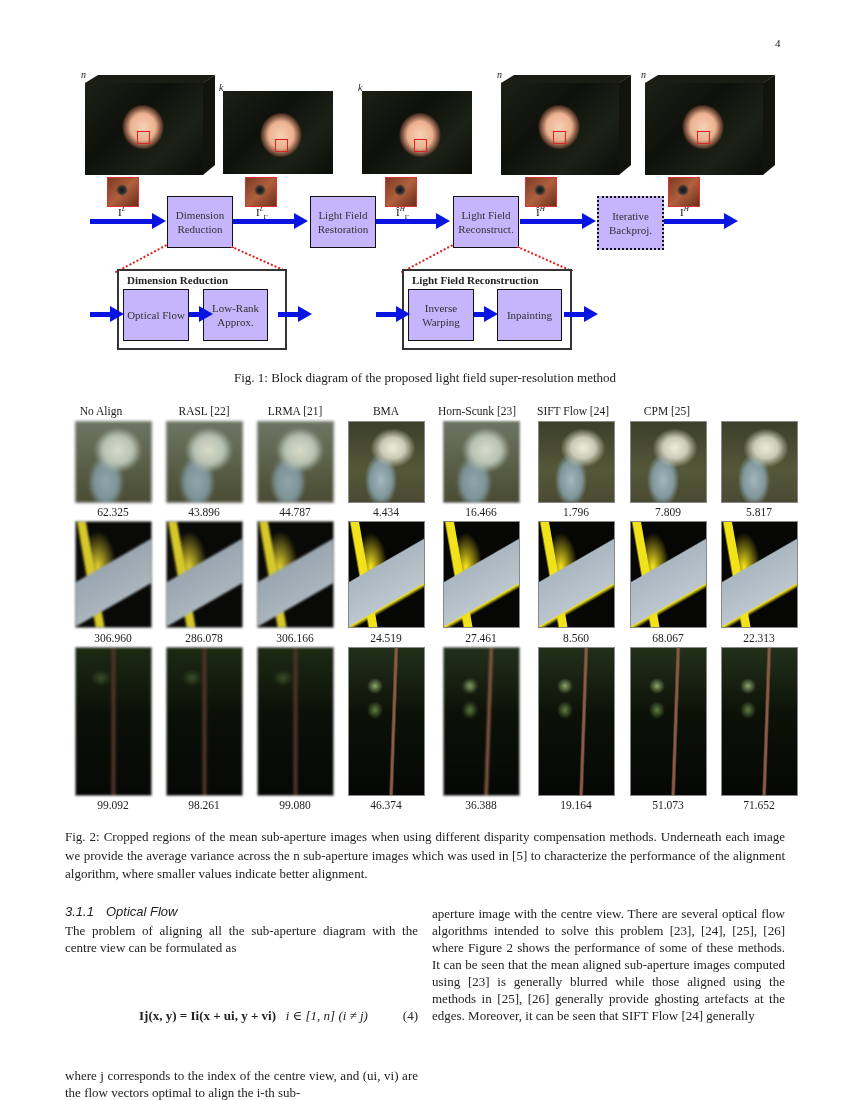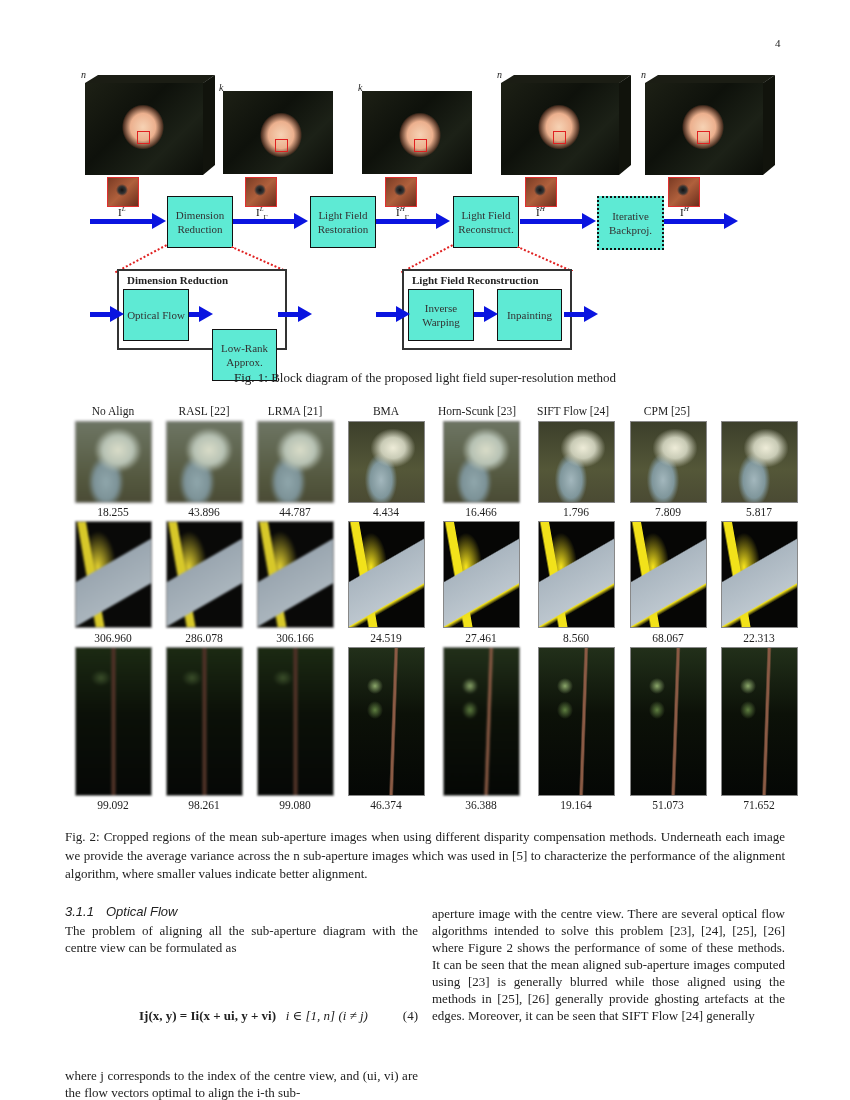--- a/index.html
+++ b/index.html
@@ -16,21 +16,21 @@
   .cube .front::after { content:""; position:absolute; left:52px; top:48px; width:11px; height:11px; border:1px solid #e02020; }
   .cube .top { position:absolute; left:0; top:0; width:130px; height:8px; background:#1b1d14; clip-path:polygon(0 100%, 10% 0, 100% 0, 91% 100%); }
   .cube .side { position:absolute; left:118px; top:0; width:12px; height:100px; background:#11130c; clip-path:polygon(0 8%, 100% 0, 100% 90%, 0 100%); }
   .cube .axis { position:absolute; left:-4px; top:-6px; font-style:italic; font-size:10px; color:#222; }
   .zoom-crop { position:absolute; width:30px; height:28px; border:1.5px solid #e03030;
     background: radial-gradient(circle 6px at 14px 12px, #111 0%, #333 60%, transparent 100%), linear-gradient(135deg,#7a3b24,#b0603c 50%,#6b2e1c); }
 
   
   .arrow { position:absolute; height:5px; background:#0a14e0; }
   .arrow::after { content:""; position:absolute; right:-12px; top:-6px; border-left:14px solid #0a14e0; border-top:8.5px solid transparent; border-bottom:8.5px solid transparent; }
-  .block { position:absolute; border:1.5px solid #111; background:#5eead4; display:flex; align-items:center; justify-content:center; text-align:center; font-size:11px; line-height:14px; color:#333; }
+  .block { position:absolute; border:1.5px solid #111; background:#c4b5fd; display:flex; align-items:center; justify-content:center; text-align:center; font-size:11px; line-height:14px; color:#333; }
   .block.dotted { border:2px dotted #111; }
   .sig { position:absolute; font-size:11px; color:#111; }
   .sig sup { font-size:7px; font-style:italic; }
   .sig sub { font-size:7px; }
 
   .subpanel { position:absolute; border:2px solid #333; background:#fff; }
   .subpanel .title { position:absolute; left:8px; top:3px; font-size:11px; font-weight:bold; color:#222; }
   .dotline { position:absolute; height:0; border-top:2px dotted #e02020; transform-origin:0 0; }
 
   .caption-center { position:absolute; width:850px; text-align:center; font-size:13px; color:#222; }
@@ -123,21 +123,21 @@
   <div class="dotline" style="left:167px;top:246px;width:58px;transform:rotate(152deg);"></div>
   <div class="dotline" style="left:232px;top:246px;width:60px;transform:rotate(24deg);"></div>
   <div class="dotline" style="left:453px;top:246px;width:58px;transform:rotate(152deg);"></div>
   <div class="dotline" style="left:518px;top:246px;width:60px;transform:rotate(24deg);"></div>
 
   <div class="subpanel" style="left:117px;top:269px;width:166px;height:77px;">
     <div class="title">Dimension Reduction</div>
     <div class="block" style="left:4px;top:18px;width:64px;height:50px;">
         <span>Optical Flow</span>
       </div>
-    <div class="block" style="left:93px;top:18px;width:63px;height:50px;margin-top:40px;">
+    <div class="block" style="left:84px;top:18px;width:63px;height:50px;">
         <span>Low-Rank Approx.</span>
       </div>
   </div>
   <div class="arrow" style="left:90px;top:312px;width:22px;"></div>
   <div class="arrow" style="left:189px;top:312px;width:12px;"></div>
   <div class="arrow" style="left:278px;top:312px;width:22px;"></div>
 
   <div class="subpanel" style="left:402px;top:269px;width:166px;height:77px;">
     <div class="title">Light Field Reconstruction</div>
     <div class="block" style="left:4px;top:18px;width:64px;height:50px;">
@@ -148,39 +148,39 @@
       </div>
   </div>
   <div class="arrow" style="left:376px;top:312px;width:22px;"></div>
   <div class="arrow" style="left:474px;top:312px;width:12px;"></div>
   <div class="arrow" style="left:564px;top:312px;width:22px;"></div>
 
   <div class="caption-center" style="top:370px;">Fig. 1: Block diagram of the proposed light field super-resolution method</div>
 </div>
 
 <div>
-  <div class="col-label" style="left:68px;top:405px;">No Align</div>
+  <div class="col-label" style="left:56px;top:405px;">No Align</div>
   <div class="col-label" style="left:159px;top:405px;">RASL [22]</div>
   <div class="col-label" style="left:250px;top:405px;">LRMA [21]</div>
   <div class="col-label" style="left:341px;top:405px;">BMA</div>
   <div class="col-label" style="left:432px;top:405px;">Horn-Scunk [23]</div>
   <div class="col-label" style="left:528px;top:405px;">SIFT Flow [24]</div>
   <div class="col-label" style="left:622px;top:405px;">CPM [25]</div>
   <div class="col-label" style="left:713px;top:405px;margin-top:42px;">SPM-BP [26]</div>
 
   <div class="thumb t-statue blur" style="left:75px;top:421px;height:80px;"></div>
   <div class="thumb t-statue blur" style="left:166px;top:421px;height:80px;"></div>
   <div class="thumb t-statue blur" style="left:257px;top:421px;height:80px;"></div>
   <div class="thumb t-statue sharp" style="left:348px;top:421px;height:80px;"></div>
   <div class="thumb t-statue blur" style="left:443px;top:421px;height:80px;filter:blur(0.8px);"></div>
   <div class="thumb t-statue sharp" style="left:538px;top:421px;height:80px;"></div>
   <div class="thumb t-statue sharp" style="left:630px;top:421px;height:80px;"></div>
   <div class="thumb t-statue sharp" style="left:721px;top:421px;height:80px;"></div>
 
-  <div class="val" style="left:68px;top:506px;">18.255</div>
+  <div class="val" style="left:68px;top:506px;">62.325</div>
   <div class="val" style="left:159px;top:506px;">43.896</div>
   <div class="val" style="left:250px;top:506px;">44.787</div>
   <div class="val" style="left:341px;top:506px;">4.434</div>
   <div class="val" style="left:436px;top:506px;">16.466</div>
   <div class="val" style="left:531px;top:506px;">1.796</div>
   <div class="val" style="left:623px;top:506px;">7.809</div>
   <div class="val" style="left:714px;top:506px;">5.817</div>
 
   <div class="thumb t-bull blur" style="left:75px;top:521px;height:105px;"></div>
   <div class="thumb t-bull blur" style="left:166px;top:521px;height:105px;"></div>

